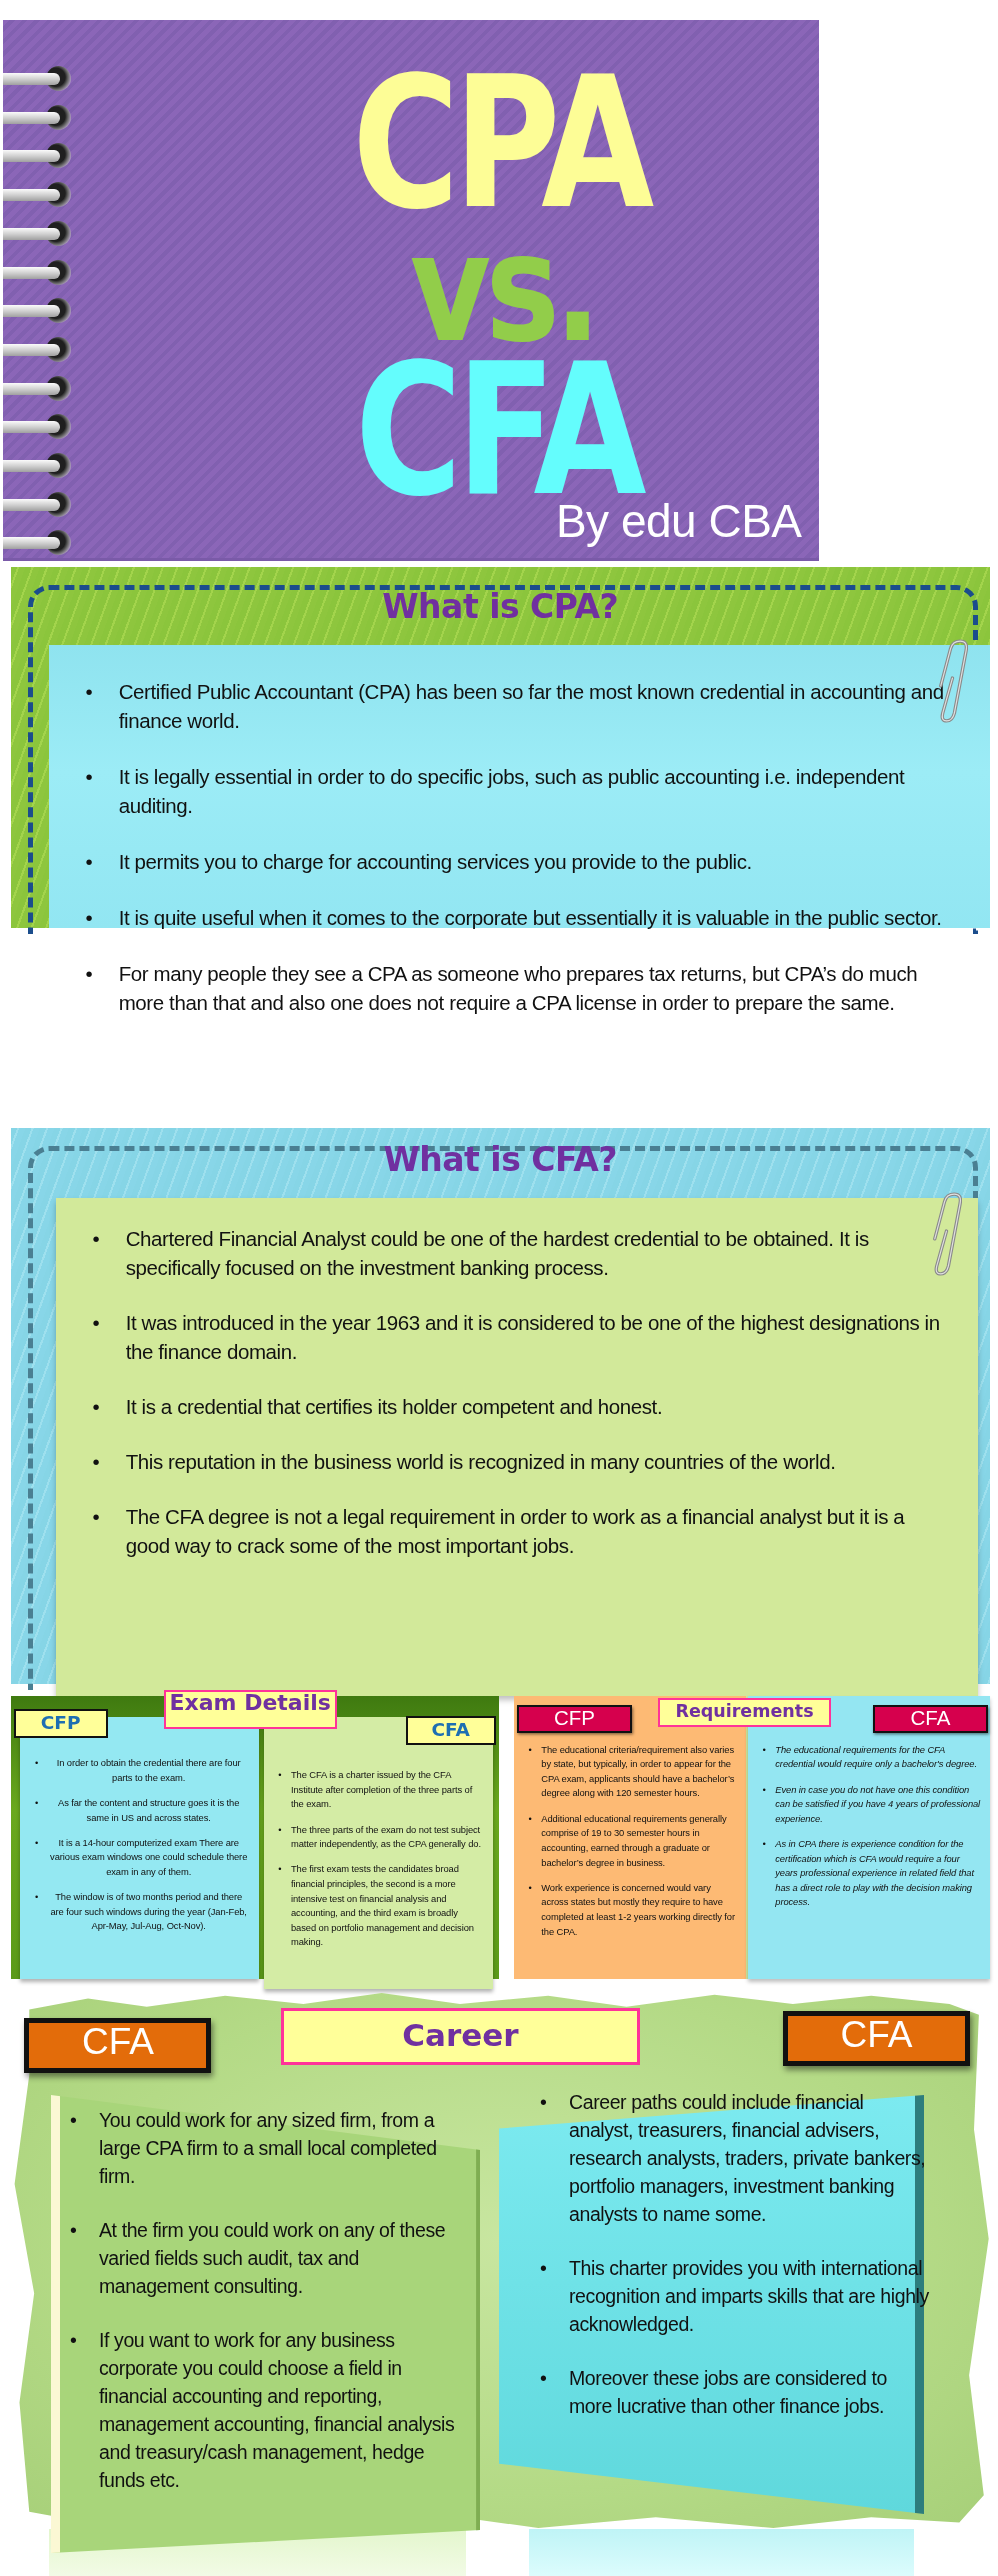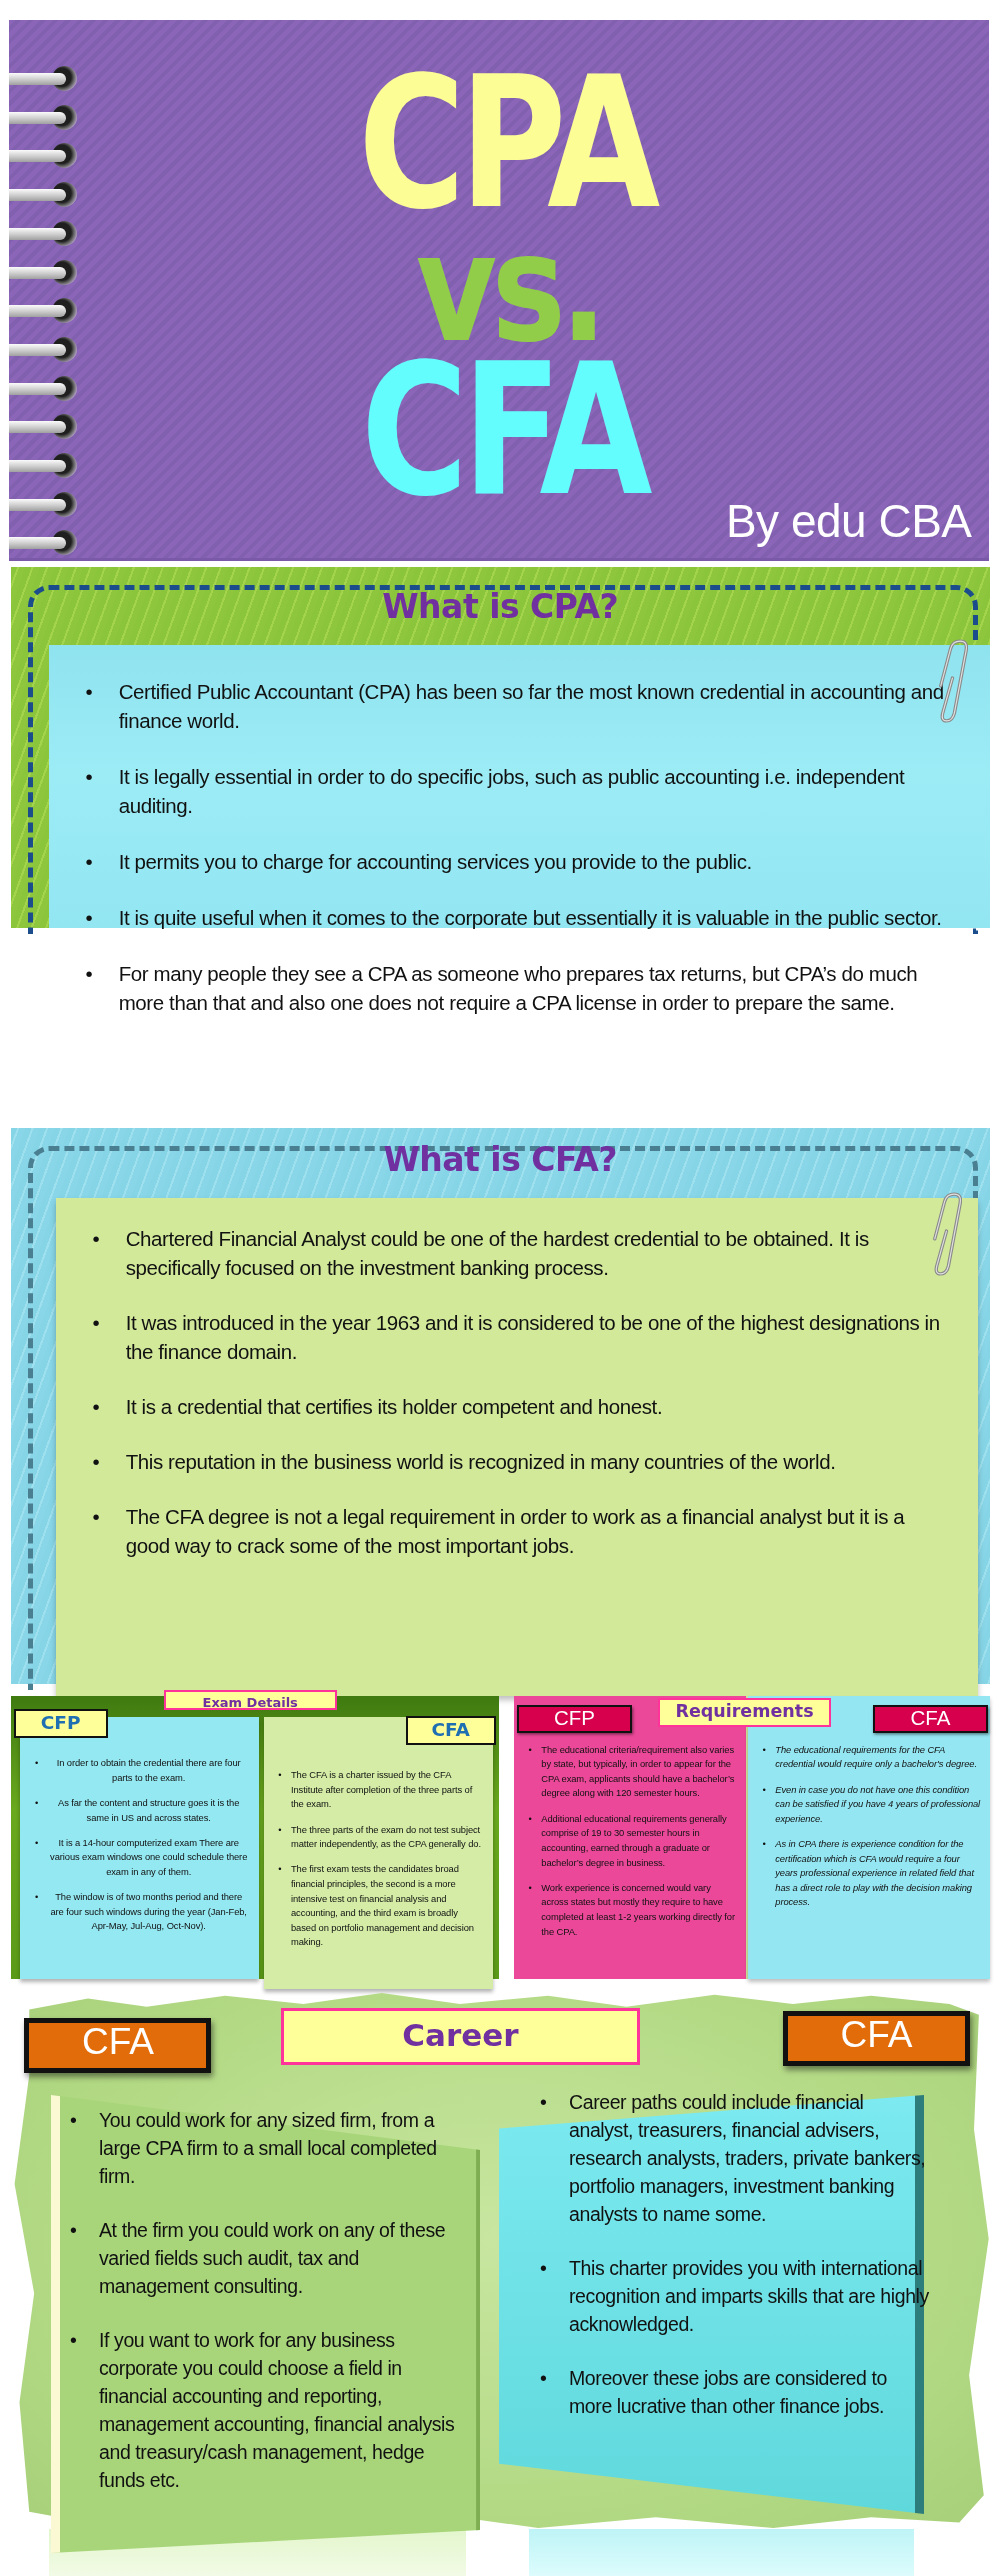--- a/index.html
+++ b/index.html
@@ -1,21 +1,21 @@
 <!DOCTYPE html>
 <html><head>
 <meta charset="utf-8">
 <style>
   * { box-sizing: border-box; margin: 0; padding: 0; }
   html, body { width: 998px; background: #ffffff; }
   body { position: relative; height: 2576px; overflow: hidden; font-family: "DejaVu Sans", sans-serif; color: #111; }
 
   
   .hero {
-    position: absolute; left: 9px; top: 19.5px; width: 980px; height: 541px;
+    position: absolute; left: 3px; top: 19.5px; width: 816px; height: 541px;
     background: repeating-linear-gradient(135deg, #8b66b8 0px, #8b66b8 4.9px, #8160b0 4.9px, #8160b0 8.8px);
     border-bottom: 3.9px solid #7a5aa8;
   }
   .ring { position: absolute; left: 0; width: 68px; height: 27px; }
   .ring .hole { position: absolute; left: 43px; top: 0; width: 25px; height: 25px; border-radius: 50%;
     background: radial-gradient(circle at 40% 45%, #1f1f1f 0 45%, #6a6a6a 60%, #c8b3e0 80%); }
   .ring .wire2 { position: absolute; left: 0; top: 7.8px; width: 57px; height: 11.7px; border-radius: 0 5.8px 5.8px 0;
     background: linear-gradient(180deg, #fbfbfb 0%, #d0d0d0 50%, #a0a0a0 100%); z-index: 2; }
 
   .hero-word { position: absolute; left: 0; width: 980px; text-align: center;
@@ -53,21 +53,21 @@
   .clip { position: absolute; width: 35px; height: 88px; }
   .clip svg { width: 100%; height: 100%; }
 
   
   .panel { position: absolute; top: 1696px; height: 283px; }
   .exam { left: 10.7px; width: 488px; background: linear-gradient(180deg, #3f7a10 0%, #6aa81e 40%, #5b9a18 100%); }
   .req { left: 514px; width: 476px; background: #cfe89d; }
   .col { position: absolute; top: 21.4px; bottom: 0; padding: 9.7px 9.7px 0 11.7px; }
   .exam .col.l { left: 9.7px; width: 239px; bottom: 0; background: #94e8f2; box-shadow: 0 2.9px 3.9px rgba(0,0,0,.3); }
   .exam .col.r { left: 253px; width: 229px; top: 21.4px; background: #d4eca5; box-shadow: 0 2.9px 3.9px rgba(0,0,0,.3); bottom: -9.7px; }
-  .req .col.l { left: 0; width: 232px; top: 0; background: #ec4899; }
+  .req .col.l { left: 0; width: 232px; top: 0; background: #fdba74; }
   .req .col.r { left: 234px; width: 242px; top: 0; background: #94e6f2; box-shadow: 0 2.9px 3.9px rgba(0,0,0,.25); }
   .col ul { list-style: none; }
   .col li { position: relative; padding-left: 15.6px; font-family: "Liberation Sans", sans-serif; font-size: 9.4px;
     line-height: 14.6px; color: #111; margin-bottom: 10.7px; letter-spacing: -0.1px; }
   .col li::before { content: "\2022"; position: absolute; left: 2.9px; }
   .exam .col.l ul { padding-top: 29px; text-align: center; }
   .exam .col.r ul { padding-top: 41px; }
   .req .col.l ul { padding-top: 37px; }
   .req .col.r ul { padding-top: 37px; font-style: italic; }
 
@@ -216,21 +216,21 @@
   </div>
   <div class="col r">
     <ul>
       <li>The CFA is a charter issued by the CFA Institute after completion of the three parts of the exam.</li>
       <li>The three parts of the exam do not test subject matter independently, as the CPA generally do.</li>
       <li>The first exam tests the candidates broad financial principles, the second is a more intensive test on financial analysis and accounting, and the third exam is broadly based on portfolio management and decision making.</li>
     </ul>
   </div>
   <div class="tagy" style="left:2.9px;top:12.7px;width:94px;height:29px;">CFP</div>
   <div class="tagy" style="left:395px;top:19.5px;width:90px;height:29px;">CFA</div>
-  <div class="htag" style="left:153px;top:-5.8px;width:173px;height:20px;font-size:13px;line-height:21.4px;">Exam Details</div>
+  <div class="htag" style="left:153px;top:-5.8px;width:173px;height:39px;font-size:22px;line-height:21.4px;">Exam Details</div>
 </section>
 
 <section class="panel req">
   <div class="col l">
     <ul>
       <li>The educational criteria/requirement also varies by state, but typically,  in order to appear for the CPA exam, applicants should have a bachelor’s degree along with 120 semester hours.</li>
       <li>Additional educational requirements generally comprise of 19 to 30 semester hours in accounting, earned through  a graduate or bachelor’s degree in business.</li>
       <li>Work experience is concerned would vary across states but  mostly they require to have completed at least 1-2 years working directly for the CPA.</li>
     </ul>
   </div>

